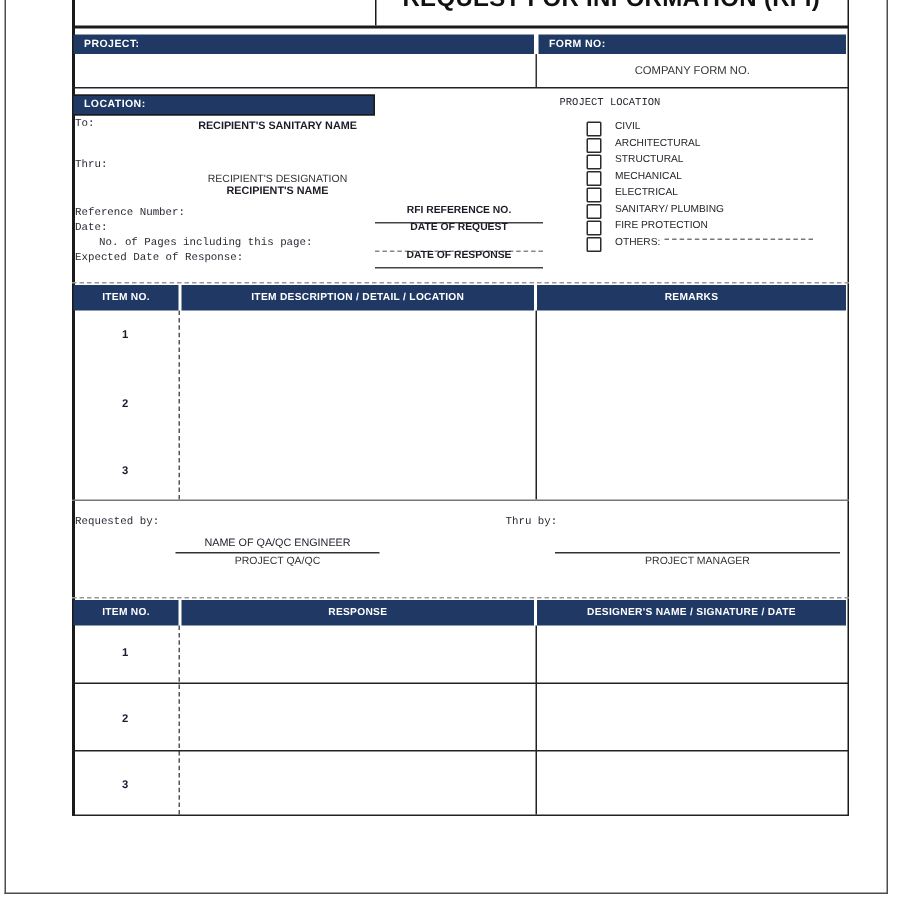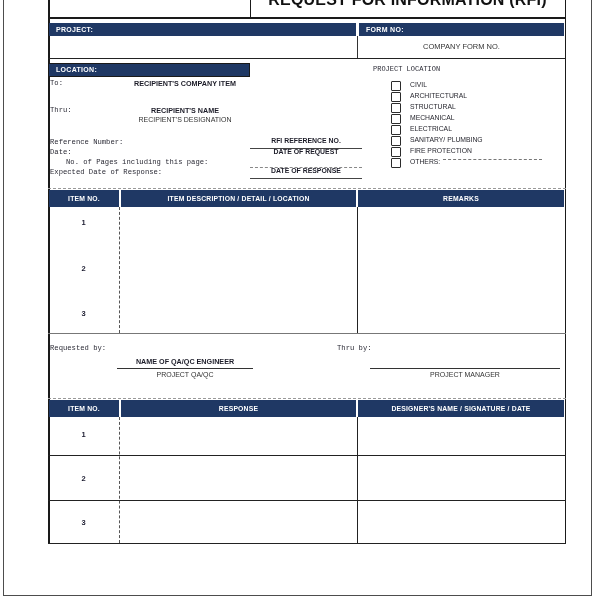--- a/index.html
+++ b/index.html
@@ -25,21 +25,21 @@
   .chk-lbl{position:absolute;left:19px;top:0;font-size:6.8px;color:#26262e;white-space:nowrap;}
   .dash-line{position:absolute;border-bottom:1px dashed #777;}
   .gray-dash{position:absolute;border-top:1px dashed #999;width:518px;left:48px;}
   .thead{position:absolute;background:#1F3864;color:#fff;font-weight:bold;
          font-size:6.8px;text-align:center;line-height:17px;height:17px;letter-spacing:.2px;
          white-space:nowrap;overflow:hidden;}
   .vdash{position:absolute;border-left:1px dashed #555;width:0;}
   .vsolid{position:absolute;width:1px;background:#222;}
   .rownum{position:absolute;left:48px;width:71px;text-align:center;
           font-size:7.5px;font-weight:bold;color:#1b1b2f;}
-  .sig-name{position:absolute;text-align:center;font-weight:bold;font-size:7.2px;color:#1c1c28;}
+  .sig-name{position:absolute;text-align:center;font-weight:normal;font-size:7.2px;color:#1c1c28;}
   .sig-title{position:absolute;text-align:center;font-size:7px;color:#333;}
   .sig-line{position:absolute;height:1.2px;background:#333;}
   .title-box{position:absolute;left:250px;top:0;width:315px;height:17px;overflow:hidden;}
   .title-text{position:absolute;top:-10px;left:0;right:0;text-align:center;
               font-size:16px;line-height:20px;font-weight:bold;color:#111;letter-spacing:.2px;}
   .empty-cell{position:absolute;background:transparent;}
 </style>
 </head>
 <body>
 
@@ -64,23 +64,23 @@
   </div>
   <div class="abs" style="left:357px;top:36px;width:1px;height:22px;background:#333;"></div>
   <div class="cell-center" style="left:359px;top:42px;width:205px;">COMPANY FORM NO.</div>
   <div class="hline" style="left:48px;top:58px;width:518px;"></div>
 
   <div class="navy-bar" style="left:48px;top:63px;width:200px;height:12px;border:1px solid #1a1a1a;">
     <span class="lbl" style="line-height:12px;">LOCATION:</span>
   </div>
 
   <div class="small-label" style="left:50px;top:79px;">To:</div>
-  <div class="cell-center b" style="left:113px;top:79px;width:144px;font-size:7.2px;">RECIPIENT'S COMPANY ITEM</div>
+  <div class="cell-center b" style="left:113px;top:79px;width:144px;font-size:7.2px;">RECIPIENT'S SANITARY NAME</div>
   <div class="small-label" style="left:50px;top:106px;">Thru:</div>
-  <div class="cell-center b" style="left:113px;top:106px;width:144px;font-size:7.2px;">RECIPIENT'S NAME</div>
+  <div class="cell-center b" style="left:113px;top:122px;width:144px;font-size:7.2px;">RECIPIENT'S NAME</div>
   <div class="cell-center" style="left:113px;top:116px;width:144px;font-size:7px;">RECIPIENT'S DESIGNATION</div>
 
   <div class="small-label" style="left:50px;top:138px;">Reference Number:</div>
   <div class="ref-value uline-solid" style="left:250px;top:137px;width:112px;height:11px;">RFI REFERENCE NO.</div>
 
   <div class="small-label" style="left:50px;top:148px;">Date:</div>
   <div class="ref-value" style="left:250px;top:148px;width:112px;height:11px;">DATE OF REQUEST</div>
 
   <div class="small-label" style="left:50px;top:158px;margin-left:16px;">No. of Pages including this page:</div>
   <div class="ref-value uline-dash" style="left:250px;top:157px;width:112px;height:10px;"></div>

